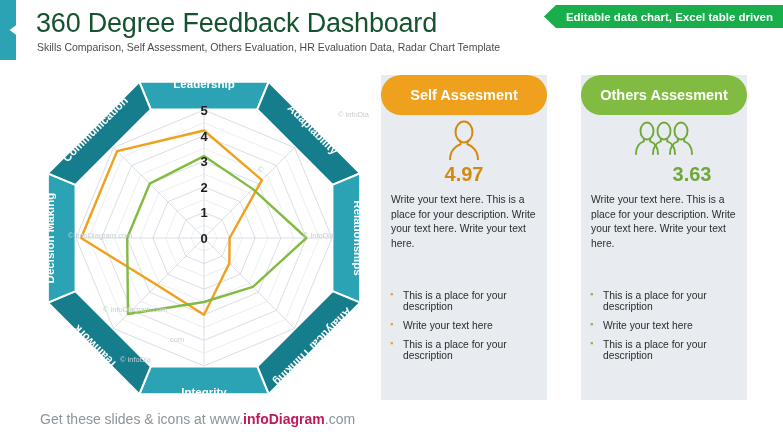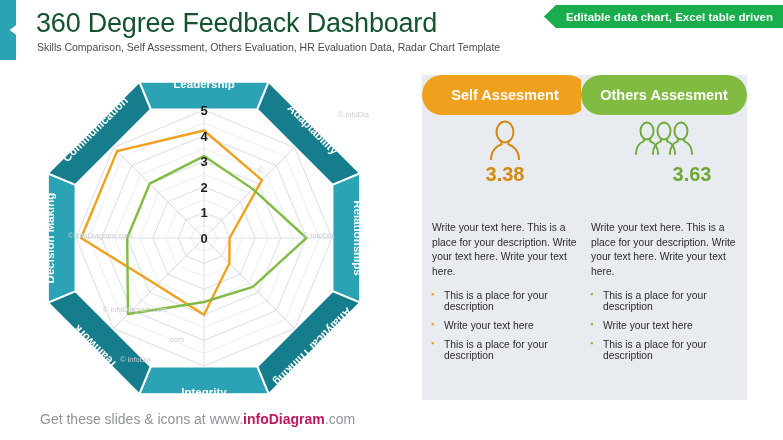--- a/index.html
+++ b/index.html
@@ -43,21 +43,21 @@
   .ring-label{
     font-family:"Liberation Sans", sans-serif;
     font-size:11.5px;font-weight:700;fill:#ffffff;text-anchor:middle;
   }
   .wm{font-family:"Liberation Sans", sans-serif;font-size:7.5px;fill:#c9cdd2;}
   
   .card{
     position:absolute;top:75px;width:166px;height:325px;
     background:#E8ECF1;
   }
-  #card-self{left:422px;}
+  #card-self{left:381px;}
   #card-others{left:581px;}
   .card-head{
     position:absolute;left:0;top:0;width:166px;height:40px;
     border-radius:20px;
     display:flex;align-items:center;justify-content:center;
     color:#ffffff;font-size:14.5px;font-weight:600;
   }
   #card-self .card-head{background:#EFA01C;}
   #card-others .card-head{background:#82BB42;}
   .card-icon{
@@ -65,21 +65,21 @@
     display:flex;align-items:center;justify-content:center;
   }
   .card-score{
     position:absolute;top:88px;left:0;width:166px;
     text-align:center;font-size:20px;font-weight:700;
   }
   #card-self .card-score{color:#D4890F;}
   #card-others .card-score{color:#6FA839;padding-left:28px;}
   .card-body{
     position:absolute;top:118px;left:10px;width:146px;
-    font-size:10.3px;line-height:14.5px;color:#2b2b2b;margin-top:28px;
+    font-size:10.3px;line-height:14.5px;color:#2b2b2b;
   }
   .card-bullets{
     position:absolute;top:215px;left:8px;width:152px;
     margin:0;padding:0;list-style:none;
     font-size:10.3px;line-height:11px;color:#2b2b2b;
   }
   .card-bullets li{
     position:relative;padding-left:14px;margin-bottom:8px;
   }
   .card-bullets li:before{
@@ -174,21 +174,21 @@
 </div>
 
 <div class="card" id="card-self">
   <div class="card-head">Self Assesment</div>
   <div class="card-icon">
     <svg width="36" height="40" viewBox="0 0 36 40">
       <ellipse cx="18" cy="12" rx="8.5" ry="10.5" fill="none" stroke="#D4890F" stroke-width="2"></ellipse>
       <path d="M4 40 C4 30 10.5 25.5 14.5 24.2 L14.5 21 M21.5 21 L21.5 24.2 C25.5 25.5 32 30 32 40" fill="none" stroke="#D4890F" stroke-width="2" stroke-linecap="round"></path>
     </svg>
   </div>
-  <div class="card-score">3.38</div>
+  <div class="card-score">4.97</div>
   <div class="card-body">Write your text here. This is a place for your description. Write your text here. Write your text here.</div>
   <ul class="card-bullets">
     <li>This is a place for your description</li>
     <li>Write your text here</li>
     <li>This is a place for your description</li>
   </ul>
 </div>
 
 <div class="card" id="card-others">
   <div class="card-head">Others Assesment</div>

